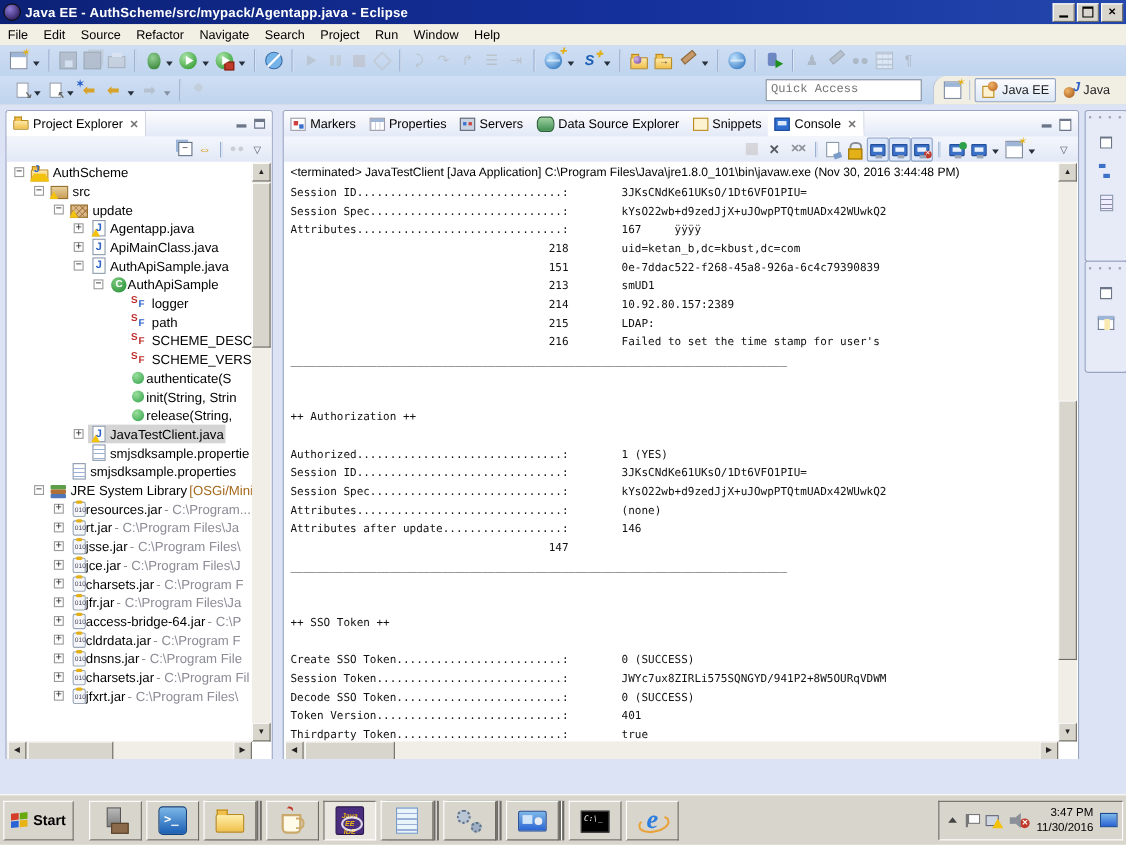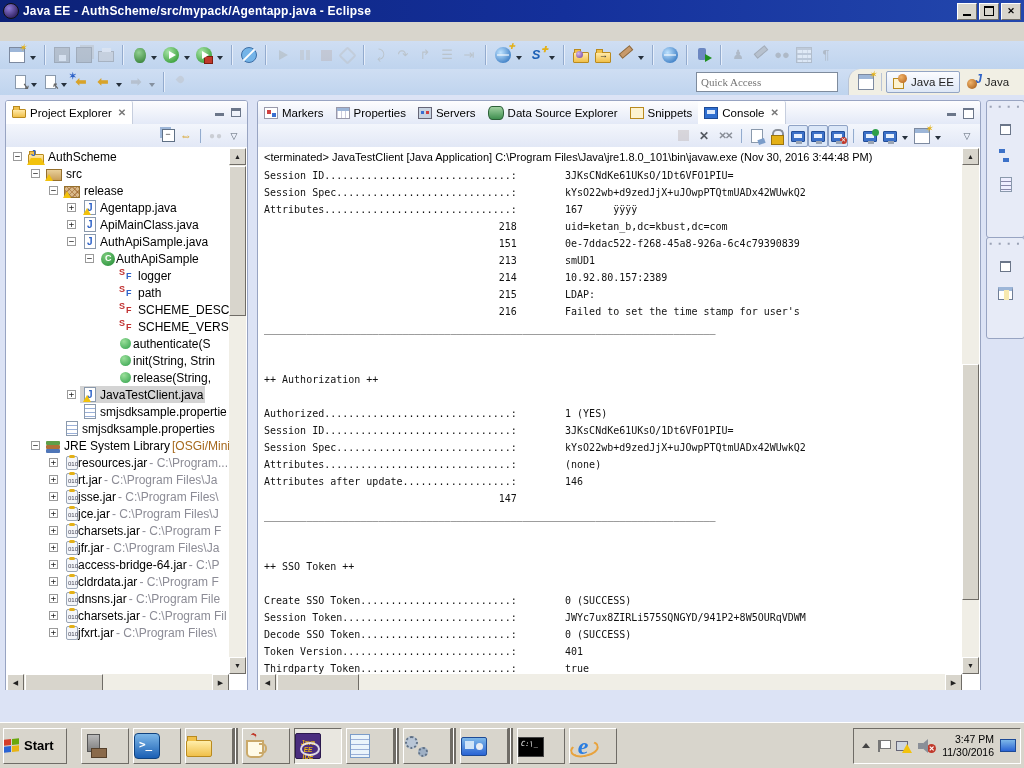--- a/index.html
+++ b/index.html
@@ -66,21 +66,21 @@
   .ic-arrow{font-size:13px;font-weight:bold;line-height:16px;text-align:center;width:16px;}
   .gold{color:#d8a32a;} .gray{color:#9aa2ab;}
   .star8::after{content:"✶";position:absolute;left:-4px;top:-6px;color:#2d62c8;font-size:9px;}
   .ic-docdown{background:#fff;border:1px solid #8a99ac;width:11px;height:14px;margin-left:2px;box-sizing:border-box;}
   .ic-docdown::after{content:"↘";position:absolute;right:-4px;bottom:-3px;font-size:9px;color:#666;font-weight:bold;}
   .ic-docup::after{content:"↖";position:absolute;right:-4px;bottom:-3px;font-size:9px;color:#666;font-weight:bold;}
   .ic-pin::after{content:"";position:absolute;left:4px;top:2px;width:7px;height:7px;background:#b9bfc8;border-radius:50% 50% 50% 0;transform:rotate(45deg);}
   
   #qa-wrap{margin-left:auto;display:flex;align-items:center;}
   #quick-access{width:132px;height:16px;border:1px solid #7e8b9d;font-size:11px;padding:1px 4px;
-    font-family:Liberation Serif, serif;color:#333;background:#fff;}
+    font-family:Liberation Mono, monospace;color:#333;background:#fff;}
   #persp-bar{width:176px;height:26px;margin-left:10px;background:#f1efe4;border-left:1px solid #b9c4d6;
     display:flex;align-items:center;border-radius:12px 0 0 0;padding-left:6px;box-sizing:border-box;}
   .persp-btn{display:flex;align-items:center;gap:3px;font-size:11.5px;color:#222;padding:2px 5px;border:1px solid transparent;border-radius:2px;}
   .persp-btn.active{border-color:#93a5c4;background:linear-gradient(#fbfcff,#dde7f6);}
   .psep{width:1px;height:18px;background:#b9c4d6;margin:0 4px;}
   .ic-jee{width:16px;height:16px;position:relative;}
   .ic-jee::before{content:"";position:absolute;left:1px;bottom:1px;width:9px;height:9px;border:1px solid #b98a1e;background:#fdf3d0;}
   .ic-jee::after{content:"";position:absolute;right:1px;top:0;width:9px;height:9px;border-radius:50%;background:radial-gradient(circle at 35% 35%,#f0b36a,#b35c12);}
   .ic-java{width:16px;height:16px;position:relative;}
   .ic-java::before{content:"J";position:absolute;right:0;top:-2px;color:#2d62c8;font-weight:bold;font-size:12px;}
@@ -187,21 +187,21 @@
   .sic{width:22px;height:22px;margin-top:6px;position:relative;display:flex;align-items:center;justify-content:center;}
   .ic-outline{width:14px;height:14px;background-image:linear-gradient(#3c71c8 4px,transparent 4px),linear-gradient(#3c71c8 4px,transparent 4px);background-size:6px 9px,6px 9px;background-position:0 0,4px 9px;background-repeat:no-repeat;}
   .ic-tasks{width:12px;height:15px;background:#eef;border:1px solid #8a99ac;box-sizing:border-box;background-image:repeating-linear-gradient(#eef 0 3px,#88a 3px 4px);}
   .ic-editor{width:15px;height:13px;border:1px solid #6f7d95;box-sizing:border-box;background:#fff;border-top:4px solid #9db6d8;}
   .ic-editor::after{content:"";position:absolute;left:9px;top:8px;bottom:4px;width:5px;background:#f7e9b0;}
   
   #statusbar{position:absolute;left:0;top:690px;width:1024px;height:32px;background:#dce3f5;}
   #taskbar{position:absolute;left:0;top:722px;width:1024px;height:46px;background:#d8d5cc;border-top:1px solid #fff;
     display:flex;align-items:center;padding:0 3px;box-sizing:border-box;}
   .tkbtn{height:34px;background:#d8d5cc;border:1px solid;border-color:#fff #6f6c66 #6f6c66 #fff;
-    display:flex;align-items:center;margin-right:4px;flex:none;}
+    display:flex;align-items:center;justify-content:center;margin-right:4px;flex:none;}
   .tkbtn.pressed{border-color:#6f6c66 #fff #fff #6f6c66;background:#e9e7e0;}
   #start-btn{width:62px;gap:4px;font-weight:bold;font-size:13px;}
   .winflag{width:16px;height:14px;display:grid;grid-template-columns:7px 7px;grid-template-rows:6px 6px;gap:1px;transform:skewY(-6deg);}
   .winflag i{display:block;} .wf1{background:#d43d2a;} .wf2{background:#68a80d;} .wf3{background:#2a64d4;} .wf4{background:#e8b413;}
   .task{width:46px;}
   .stacked{box-shadow:2px 0 0 #6f6c66,3px 0 0 #fff,5px 0 0 #6f6c66;margin-right:9px;}
   .tki{position:relative;width:26px;height:26px;}
   .tk-admin::before{content:"";position:absolute;left:5px;top:1px;width:11px;height:16px;background:linear-gradient(#b9b9b9,#7f7f7f);border:1px solid #555;}
   .tk-admin::after{content:"";position:absolute;left:9px;bottom:1px;width:14px;height:8px;background:#8a6a4a;border:1px solid #55402a;}
   .tk-ps{background:linear-gradient(#7db7e8,#1a5fb4);border-radius:4px;border:1px solid #10427e;box-sizing:border-box;}
@@ -255,20 +255,32 @@
       <span class="wbtn wb-min">
           <i></i>
         </span>
       <span class="wbtn wb-restore">
           <i></i>
         </span>
       <span class="wbtn">✕</span>
     </span>
   </div>
 
+  <div id="menubar">
+      <span class="menu-item">File</span>
+      <span class="menu-item">Edit</span>
+      <span class="menu-item">Source</span>
+      <span class="menu-item">Refactor</span>
+      <span class="menu-item">Navigate</span>
+      <span class="menu-item">Search</span>
+      <span class="menu-item">Project</span>
+      <span class="menu-item">Run</span>
+      <span class="menu-item">Window</span>
+      <span class="menu-item">Help</span>
+    </div>
 
   <div class="tb" id="tb1">
     <span style="width:6px"></span>
     <span class="tbi">
         <i class="ic ic-new"></i>
       </span>
       <i class="dd"></i>
     <span class="tsep"></span>
     <span class="tbi dis">
         <i class="ic ic-save"></i>
@@ -461,21 +473,21 @@
             <span class="lblwrap">
               <span class="ti ti-srcfolder warn"></span>
               <span>src</span>
             </span>
           </div>
           <div class="trow">
             <span style="width: 42px; flex: 0 0 auto;"></span>
             <span class="exp">−</span>
             <span class="lblwrap">
               <span class="ti ti-package warn"></span>
-              <span>release</span>
+              <span>update</span>
             </span>
           </div>
           <div class="trow">
             <span style="width: 60px; flex: 0 0 auto;"></span>
             <span class="exp">+</span>
             <span class="lblwrap">
               <span class="ti ti-jfile warn"></span>
               <span>Agentapp.java</span>
             </span>
           </div>

